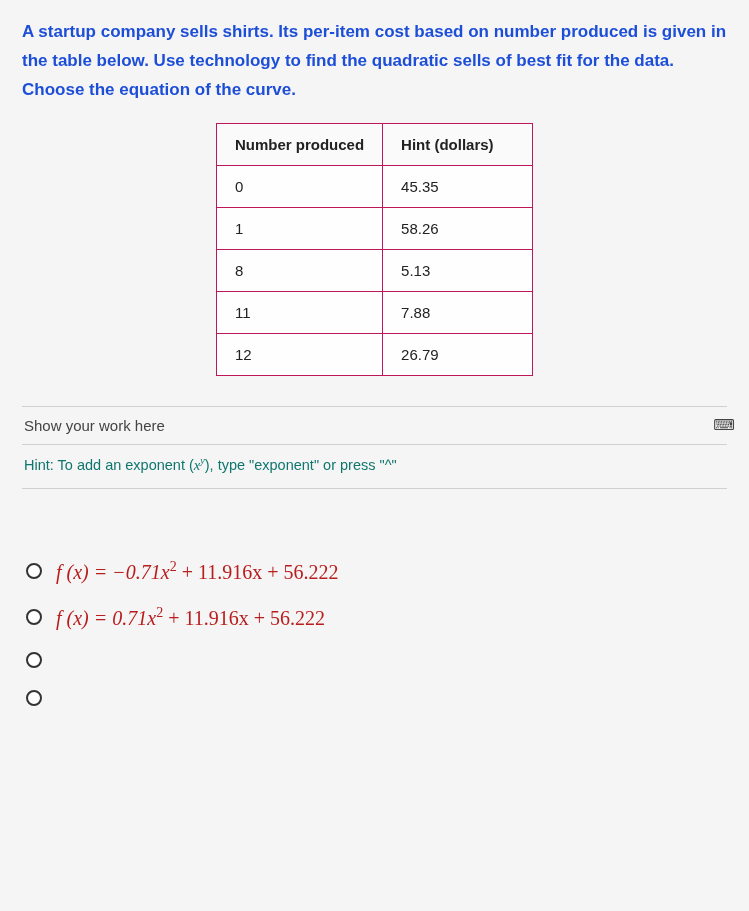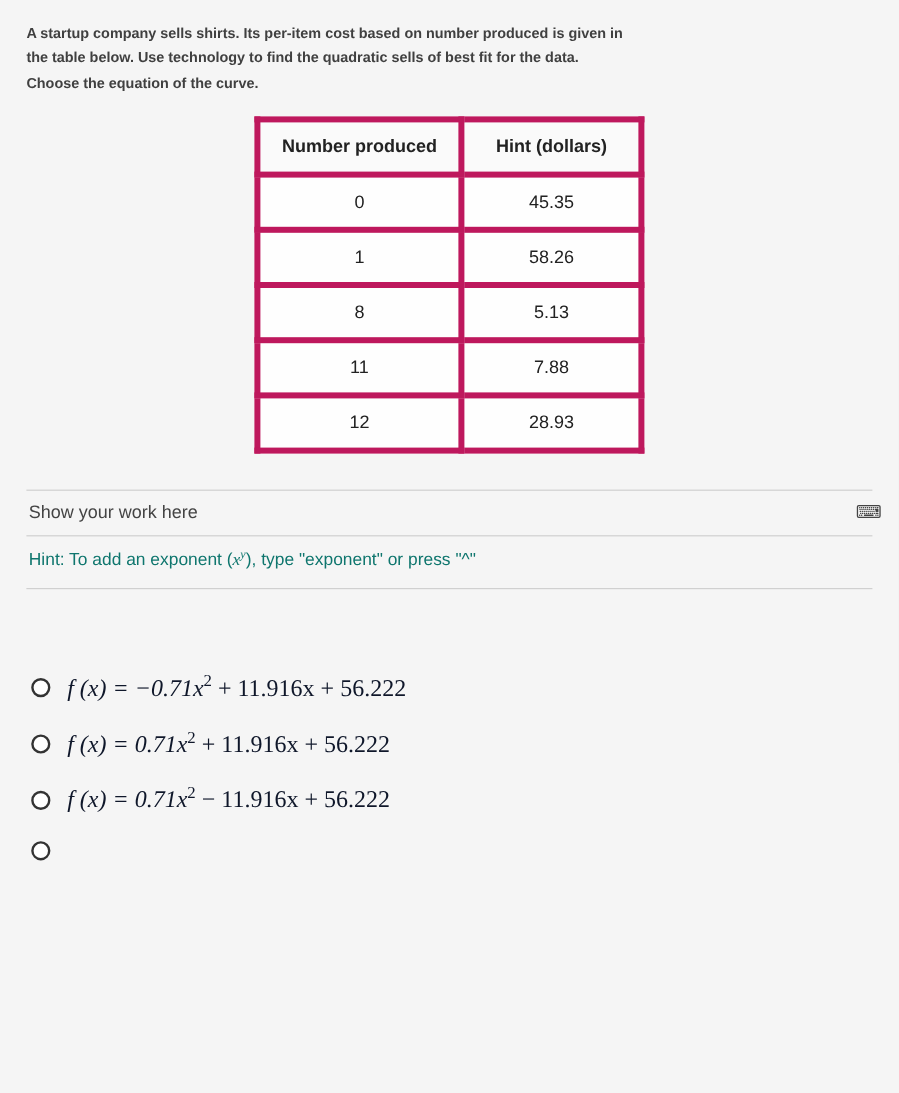--- a/index.html
+++ b/index.html
@@ -16,36 +16,36 @@
       overflow: hidden;
     }
     .page {
       background: #f5f5f5;
       width: 100%;
       height: 100%;
       padding: 18px 22px 18px 22px;
       position: relative;
     }
     .question-text {
-      font-size: 12px;
+      font-size: 17px;
       line-height: 1.7;
-      color: #404040;
+      color: #1d4ed8;
       font-weight: 600;
       margin-bottom: 18px;
     }
     .data-table {
       margin: 14px auto 28px auto;
       border-collapse: collapse;
       background: #fefefe;
     }
     .data-table th,
     .data-table td {
-      border: 5px solid #be185d;
+      border: 1px solid #be185d;
       padding: 12px 18px;
-      text-align: center;
+      text-align: left;
       font-size: 15px;
       color: #222;
       min-width: 150px;
     }
     .data-table th {
       font-weight: 600;
       background: #fafafa;
     }
     .work-area {
       margin-top: 30px;
@@ -95,21 +95,21 @@
       height: 16px;
       border: 2px solid #333;
       border-radius: 50%;
       margin-right: 14px;
       flex-shrink: 0;
       background: #fff;
     }
     .option-math {
       font-family: 'Times New Roman', serif;
       font-size: 20px;
-      color: #0f172a;
+      color: #b91c1c;
     }
     .option-math .fn {
       font-style: italic;
     }
     .page-edge {
       position: absolute;
       left: 0;
       top: 0;
       width: 14px;
       height: 100%;
@@ -152,21 +152,21 @@
       <tr>
         <td>8</td>
         <td>5.13</td>
       </tr>
       <tr>
         <td>11</td>
         <td>7.88</td>
       </tr>
       <tr>
         <td>12</td>
-        <td>28.93</td>
+        <td>26.79</td>
       </tr>
     </tbody>
   </table>
 
   <div class="work-area">
     <div class="side-icon">
       <span>⌨</span>
     </div>
     <div class="work-label">Show your work here</div>
     <div class="hint-text">
@@ -182,22 +182,19 @@
       </div>
     </div>
     <div class="option-row">
       <div class="radio"></div>
       <div class="option-math">
         <span class="fn">f (x) = 0.71x</span><sup>2</sup><span> + 11.916x + 56.222</span>
       </div>
     </div>
     <div class="option-row">
       <div class="radio"></div>
-      <div class="option-math">
-        <span class="fn">f (x) = 0.71x</span><sup>2</sup><span> − 11.916x + 56.222</span>
-      </div>
     </div>
     <div class="option-row">
       <div class="radio"></div>
     </div>
   </div>
 
 </div>
 
 </body></html>

